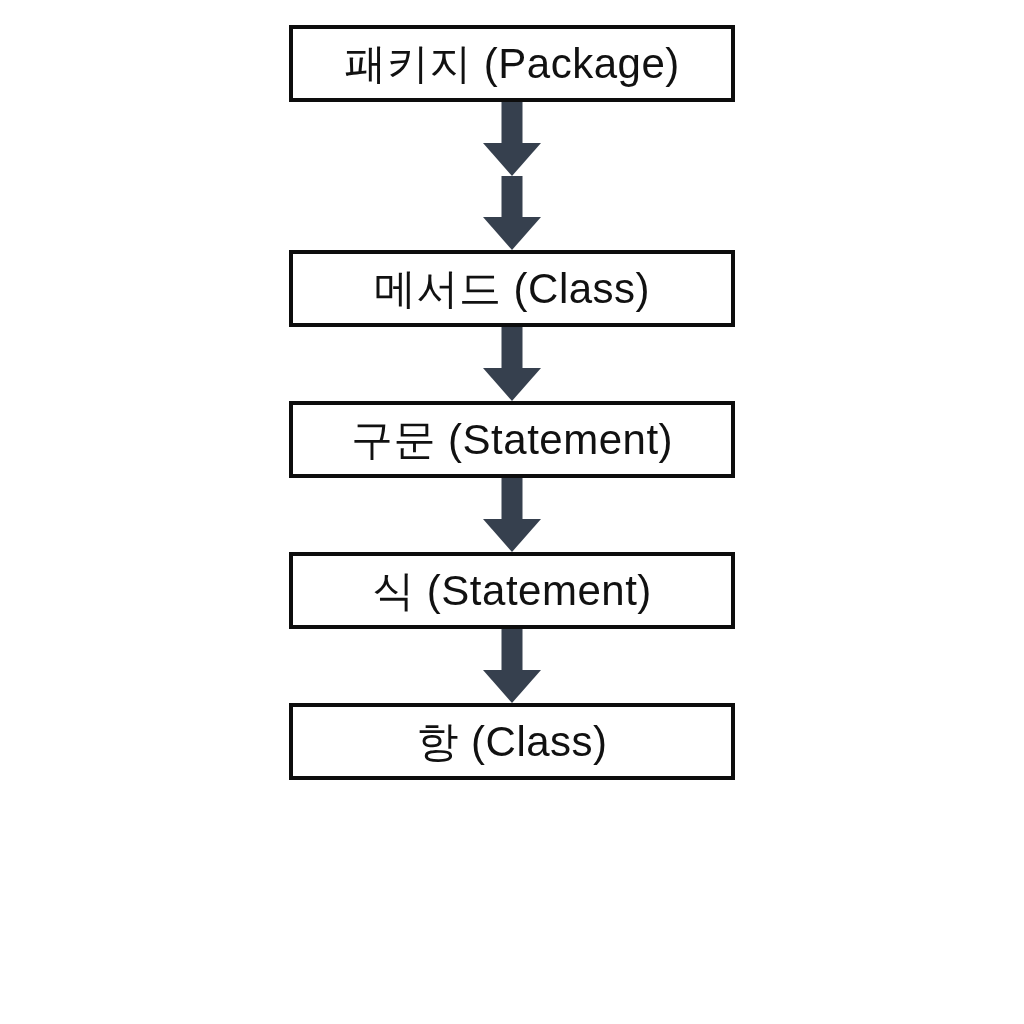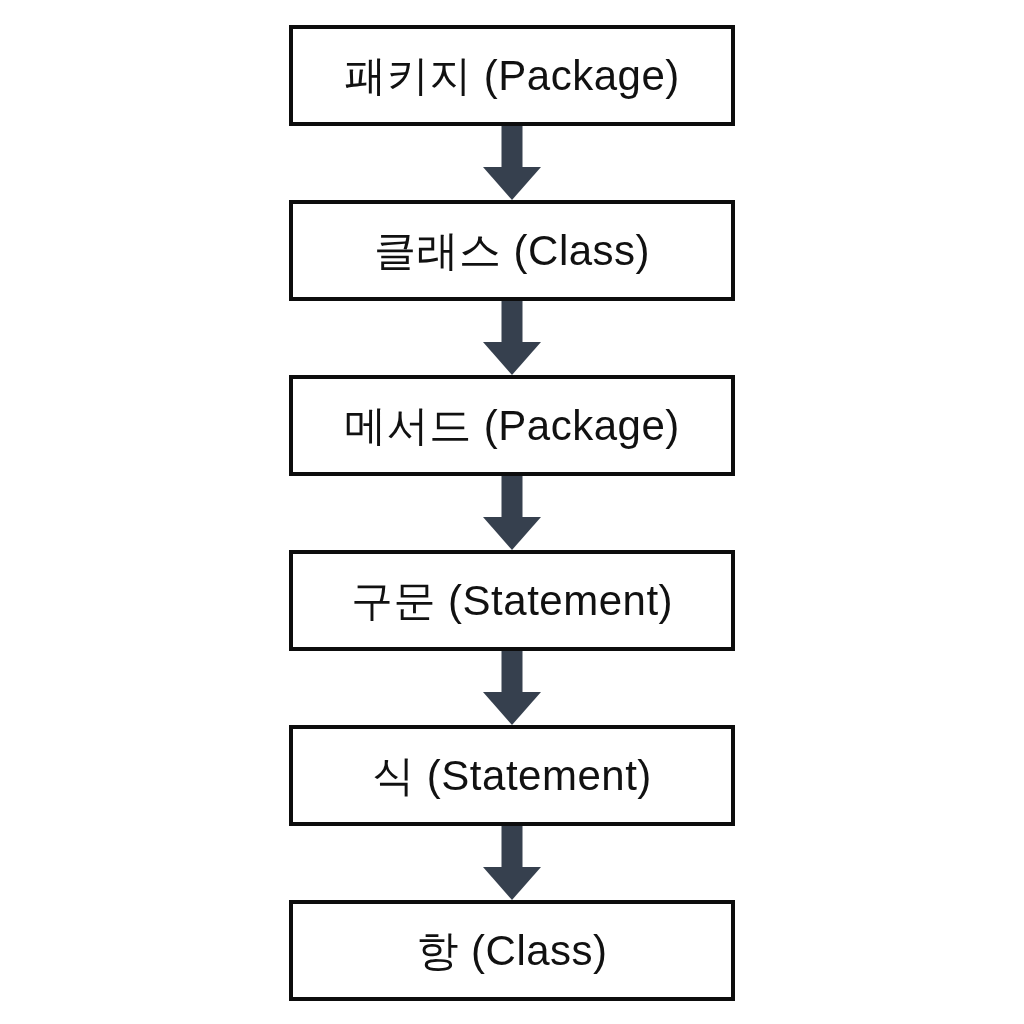--- a/index.html
+++ b/index.html
@@ -18,21 +18,21 @@
     left: 289px;
     top: 25px;
     width: 446px;
     display: flex;
     flex-direction: column;
     align-items: center;
   }
   .flow-node {
     box-sizing: border-box;
     width: 446px;
-    height: 101px;
+    height: 77px;
     background: #ffffff;
     border: 4px solid #0d0d0d;
     display: flex;
     align-items: center;
     justify-content: center;
     font-size: 42px;
     font-weight: 400;
     color: #111111;
     letter-spacing: 0.5px;
     white-space: nowrap;
@@ -71,31 +71,28 @@
 
   <div class="flow-node">
     <span>패키지 (Package)</span>
   </div>
 
   <div class="flow-arrow">
     <div class="shaft"></div>
     <div class="head"></div>
   </div>
 
-  <div class="flow-node">
-    <span>클래스 (Class)</span>
-  </div>
 
   <div class="flow-arrow">
     <div class="shaft"></div>
     <div class="head"></div>
   </div>
 
   <div class="flow-node">
-    <span>메서드 (Package)</span>
+    <span>메서드 (Class)</span>
   </div>
 
   <div class="flow-arrow">
     <div class="shaft"></div>
     <div class="head"></div>
   </div>
 
   <div class="flow-node">
     <span>구문 (Statement)</span>
   </div>

